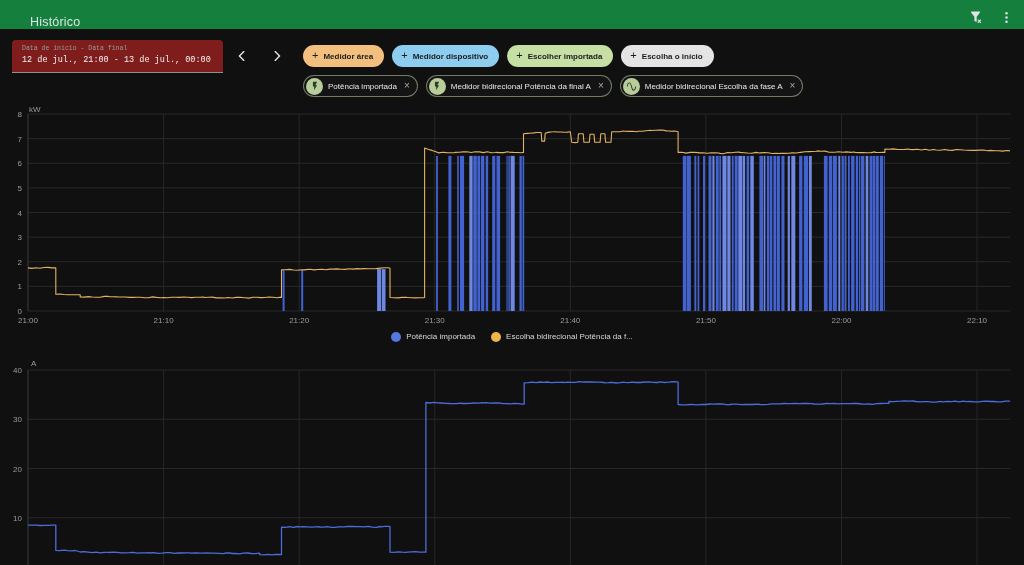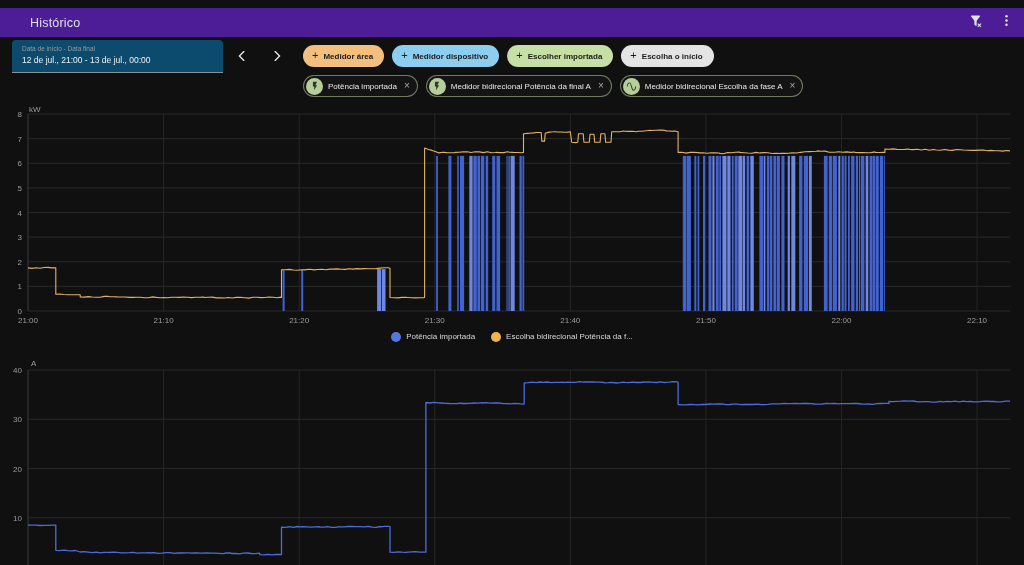--- a/index.html
+++ b/index.html
@@ -1,30 +1,30 @@
 <!DOCTYPE html>
 <html><head>
 <meta charset="utf-8">
 <style>
   html,body{margin:0;padding:0;}
   body{width:1024px;height:565px;overflow:hidden;background:#101010;
        font-family:"Liberation Sans",sans-serif;-webkit-font-smoothing:antialiased;}
   .screen{position:relative;width:1024px;height:565px;overflow:hidden;}
 
   
-  .appbar{position:absolute;left:0;top:8px;width:1024px;height:29px;background:#4c1d95;
-          display:flex;align-items:center;}
+  .appbar{position:absolute;left:0;top:0;width:1024px;height:29px;background:#15803d;
+          display:flex;align-items:flex-end;}
   .appbar-title{color:#dde2e6;font-size:12.5px;margin-left:30px;letter-spacing:.2px;}
   .appbar-actions{margin-left:auto;display:flex;align-items:center;gap:10px;margin-right:8px;}
   .icon-btn{width:20px;height:20px;display:flex;align-items:center;justify-content:center;cursor:pointer;}
 
   
-  .datefield{position:absolute;left:12px;top:40px;width:211px;height:33px;background:#0c4a6e;
+  .datefield{position:absolute;left:12px;top:40px;width:211px;height:33px;background:#7f1d1d;
              border-radius:4px 4px 0 0;border-bottom:1px solid #8f8f8f;box-sizing:border-box;
-             padding:5px 0 0 10px;cursor:pointer;}
+             padding:5px 0 0 10px;cursor:pointer;font-family:Liberation Mono, monospace;}
   .datefield .lbl{font-size:6.5px;color:#9a9a9a;}
   .datefield .val{font-size:8.5px;color:#f2f2f2;margin-top:2.5px;white-space:nowrap;}
 
   
   .nav-btn{position:absolute;top:47px;width:22px;height:22px;display:flex;align-items:center;
            justify-content:center;cursor:pointer;}
   #nav-prev{left:231px;} #nav-next{left:266px;}
 
   
   .chips-row{position:absolute;left:303px;display:flex;gap:8px;align-items:center;}

